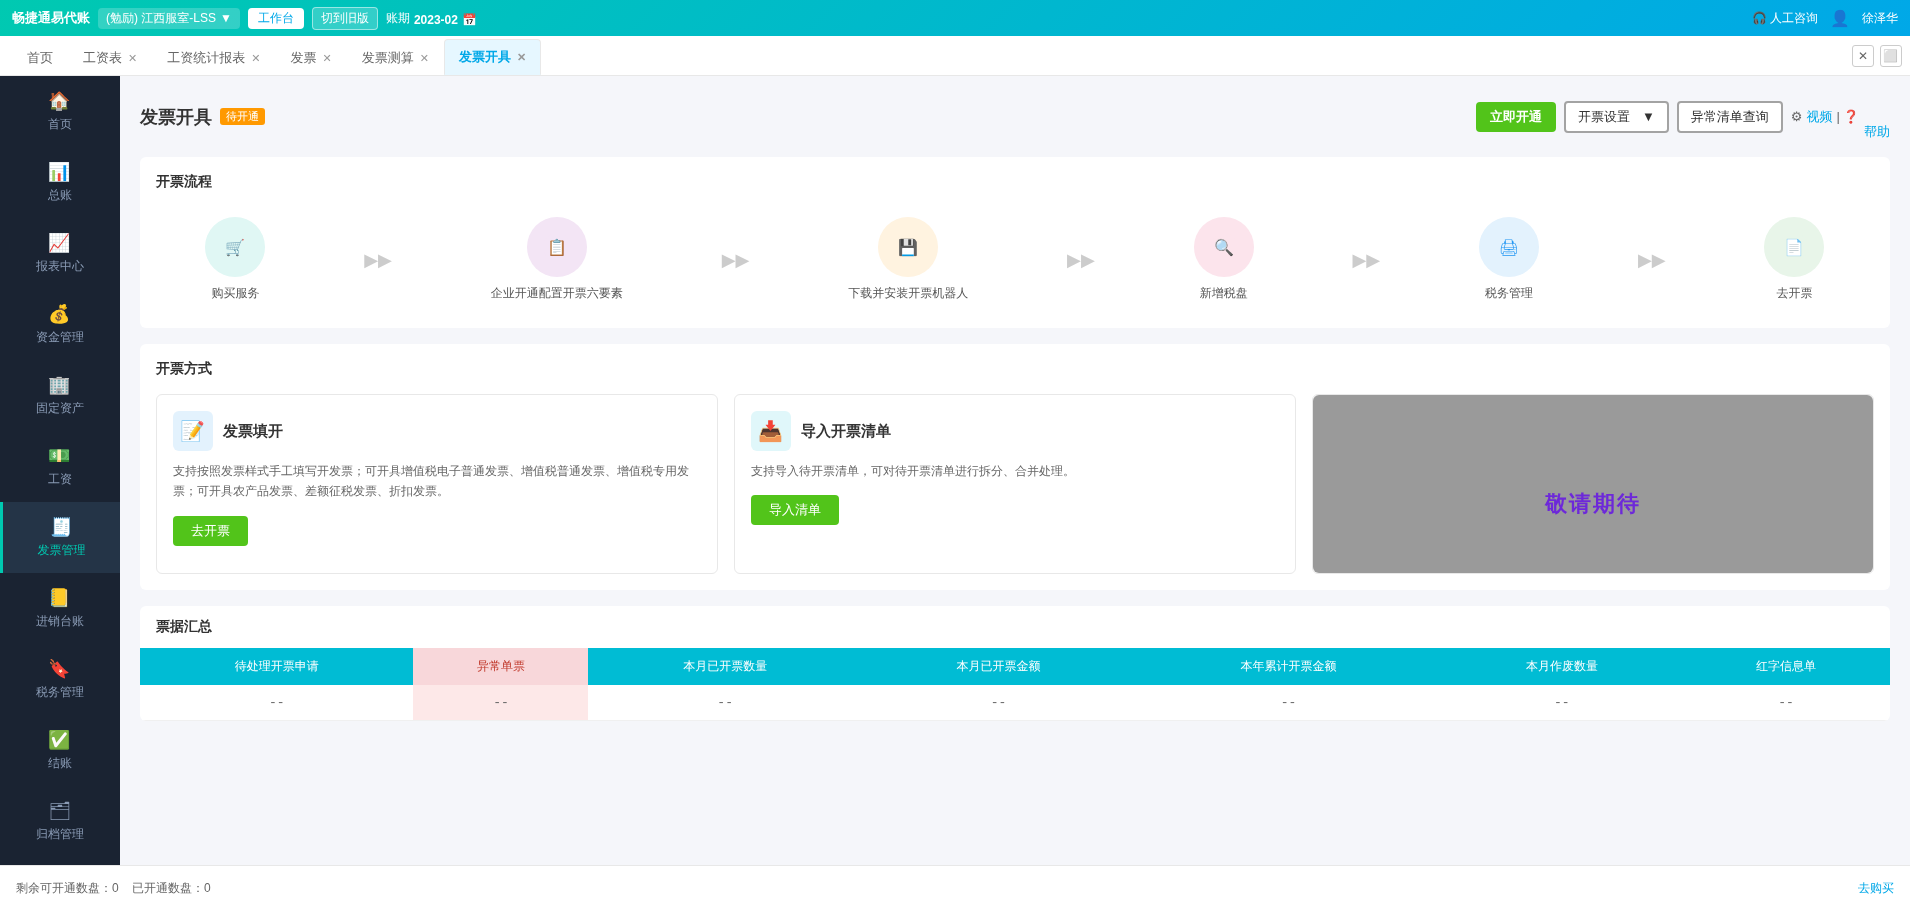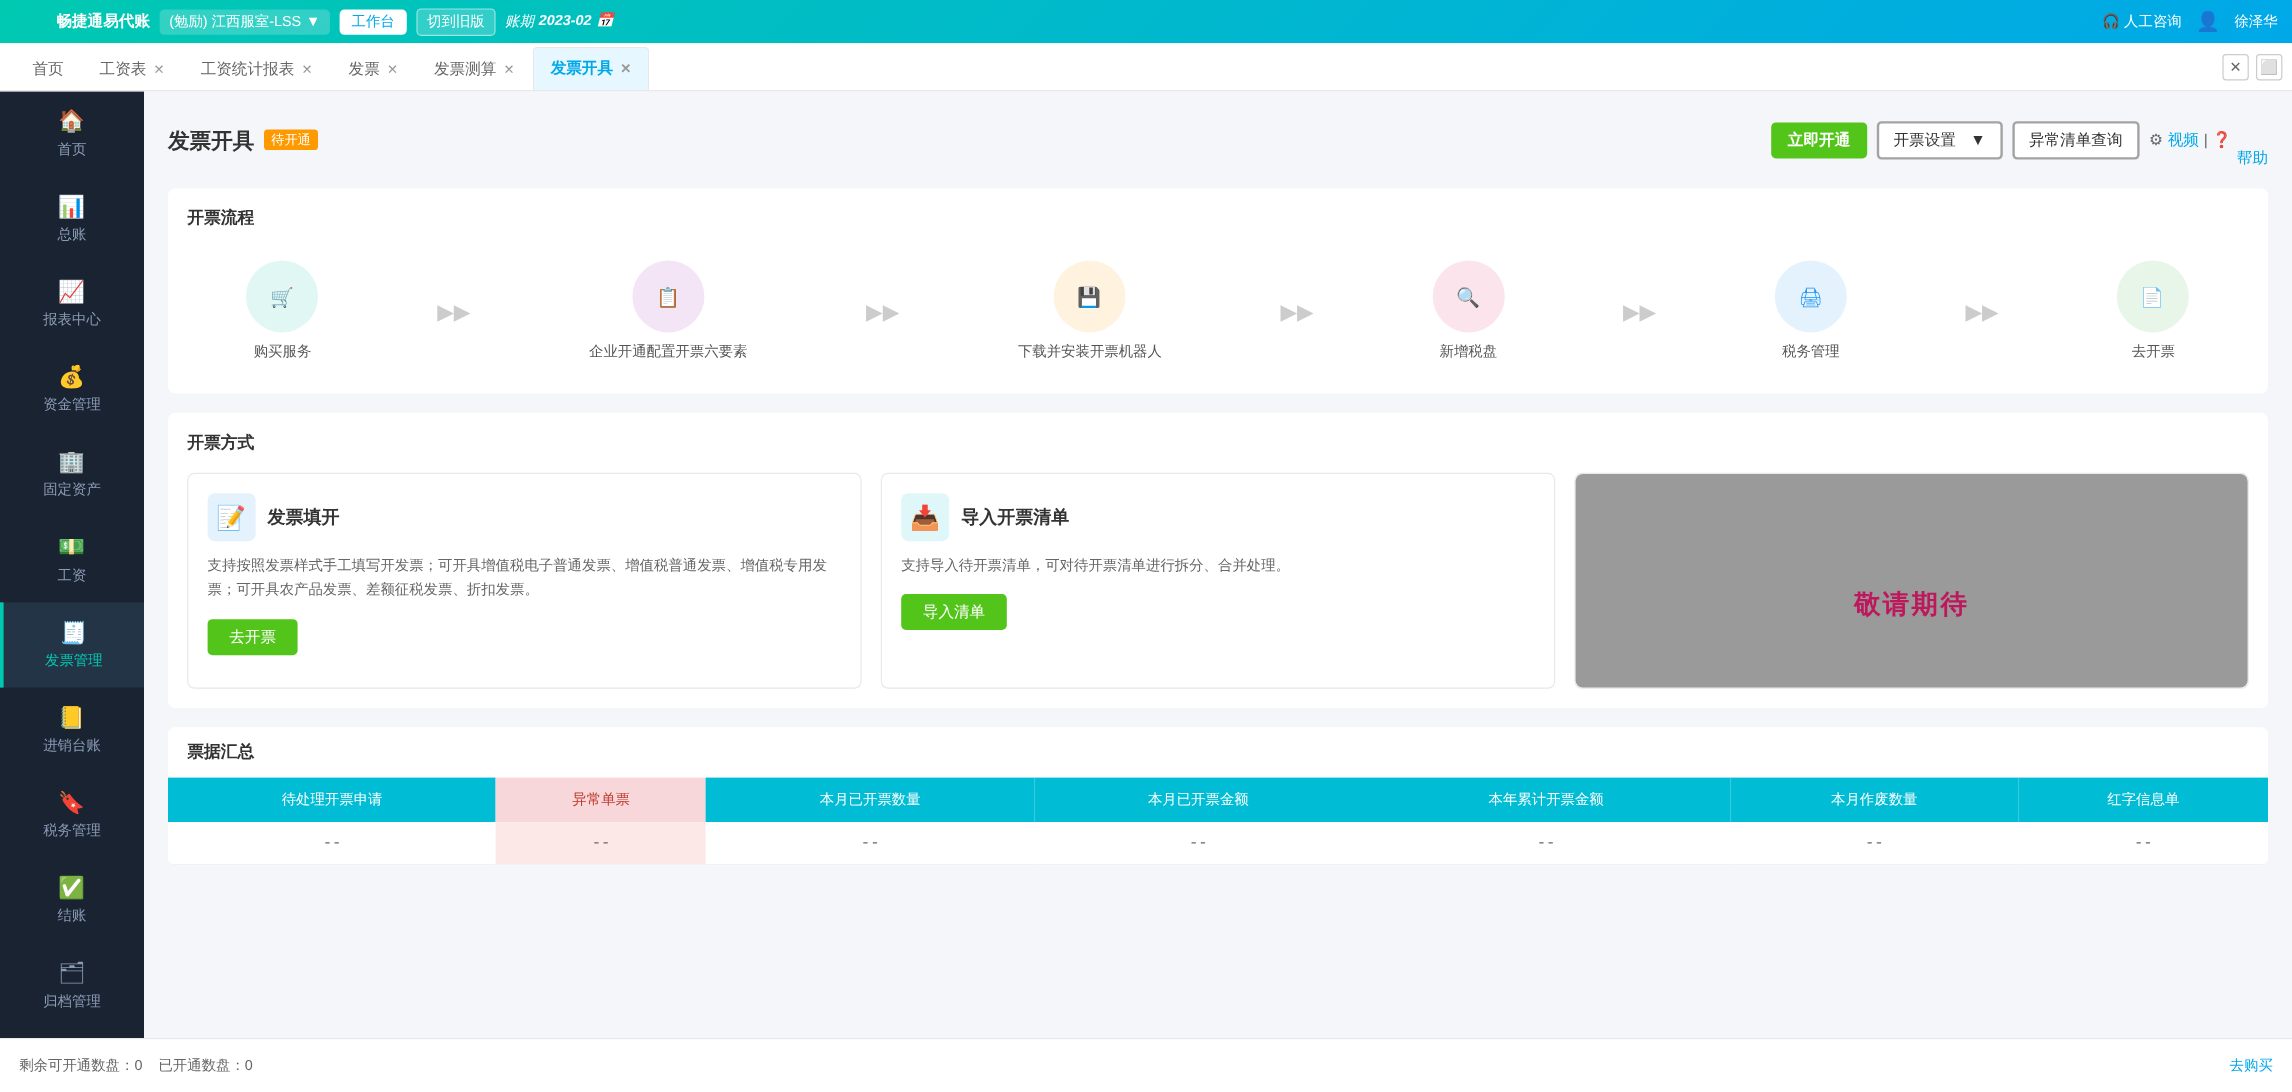--- a/index.html
+++ b/index.html
@@ -1,25 +1,25 @@
 <!DOCTYPE html>
 <html><head>
   <meta charset="utf-8">
   <style>
     * { box-sizing: border-box; margin: 0; padding: 0; }
     body { font-family: 'Microsoft YaHei', Arial, sans-serif; font-size: 13px; background: #f0f2f5; color: #333; display: flex; flex-direction: column; height: 910px; overflow: hidden; }
 
     
     .top-bar { height: 36px; background: linear-gradient(135deg, #00c9b1, #00a8e8); display: flex; align-items: center; justify-content: space-between; padding: 0 12px; }
-    .top-bar-left { display: flex; align-items: center; gap: 8px; margin-left: 35px; }
+    .top-bar-left { display: flex; align-items: center; gap: 8px; }
     .app-logo { color: #fff; font-size: 13px; font-weight: bold; }
     .company-selector { background: rgba(255,255,255,0.2); border: none; color: #fff; border-radius: 4px; padding: 2px 8px; font-size: 12px; display: flex; align-items: center; gap: 4px; cursor: pointer; }
     .workstation-btn { background: #fff; color: #00a8e8; border: none; border-radius: 4px; padding: 2px 10px; font-size: 12px; cursor: pointer; }
     .switch-btn { background: rgba(255,255,255,0.2); color: #fff; border: 1px solid rgba(255,255,255,0.5); border-radius: 4px; padding: 2px 8px; font-size: 12px; cursor: pointer; }
-    .period-label { color: #fff; font-size: 12px; display: flex; align-items: flex-start; gap: 4px; font-style: italic; }
+    .period-label { color: #fff; font-size: 12px; display: flex; align-items: flex-end; gap: 4px; }
     .top-bar-right { display: flex; align-items: center; gap: 12px; color: #fff; font-size: 12px; }
 
     
     .tab-bar { height: 40px; background: #fff; border-bottom: 1px solid #e8e8e8; display: flex; align-items: flex-end; padding: 0 12px; position: relative; }
     .tab-item { padding: 8px 14px; font-size: 13px; color: #666; cursor: pointer; border-top: 1px solid transparent; border-left: 1px solid transparent; border-right: 1px solid transparent; border-radius: 4px 4px 0 0; white-space: nowrap; display: flex; align-items: center; gap: 4px; }
     .tab-item.active { background: #e6f7ff; color: #00a8e8; border-top: 1px solid #e8e8e8; border-left: 1px solid #e8e8e8; border-right: 1px solid #e8e8e8; border-bottom: 1px solid #e6f7ff; font-weight: bold; }
     .tab-close { color: #999; font-size: 11px; margin-left: 2px; cursor: pointer; }
     .tab-bar-actions { position: absolute; right: 8px; top: 50%; transform: translateY(-50%); display: flex; gap: 6px; }
     .tab-bar-action-btn { background: none; border: 1px solid #ccc; color: #666; width: 22px; height: 22px; border-radius: 3px; cursor: pointer; font-size: 12px; display: flex; align-items: center; justify-content: center; }
 
@@ -65,21 +65,21 @@
     .issue-card { border: 1px solid #e8e8e8; border-radius: 6px; padding: 16px; position: relative; }
     .issue-card-header { display: flex; align-items: center; gap: 10px; margin-bottom: 10px; }
     .issue-card-icon { width: 40px; height: 40px; border-radius: 6px; display: flex; align-items: center; justify-content: center; font-size: 20px; }
     .issue-card-icon-blue { background: #e3f2fd; color: #1976d2; }
     .issue-card-icon-cyan { background: #e0f7fa; color: #00acc1; }
     .issue-card-title { font-size: 15px; font-weight: bold; color: #333; }
     .issue-card-desc { font-size: 12px; color: #666; line-height: 1.7; margin-bottom: 14px; }
     .issue-card-btn { background: #52c41a; color: #fff; border: none; padding: 6px 18px; border-radius: 4px; cursor: pointer; font-size: 13px; }
     .old-card-overlay { position: absolute; inset: 0; background: rgba(100,100,100,0.65); border-radius: 6px; display: flex; flex-direction: column; align-items: center; justify-content: center; }
     .old-card-inner { padding: 16px; position: relative; min-height: 160px; }
-    .coming-soon { font-size: 22px; font-weight: bold; color: #be185d; letter-spacing: 2px; margin-top: 40px; }
+    .coming-soon { font-size: 22px; font-weight: bold; color: #6d28d9; letter-spacing: 2px; margin-top: 40px; }
 
     
     .summary-section { background: #fff; border-radius: 6px; overflow: hidden; font-family: Liberation Mono, monospace; }
     .summary-title { font-size: 14px; font-weight: bold; color: #333; padding: 12px 16px; }
     .summary-table { width: 100%; border-collapse: collapse; }
     .summary-table th { background: #00bcd4; color: #fff; padding: 10px 8px; font-size: 12px; font-weight: normal; }
     .summary-table th.highlight { background: #f8d7da; color: #c0392b; }
     .summary-table td { text-align: center; padding: 10px 8px; font-size: 13px; color: #666; border-bottom: 1px solid #f0f0f0; }
 
     

